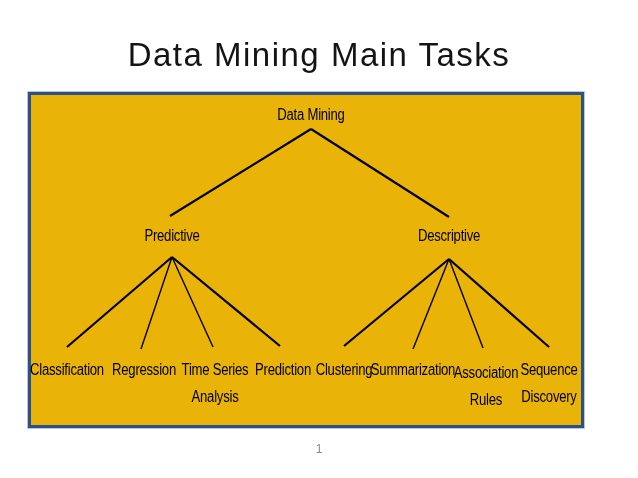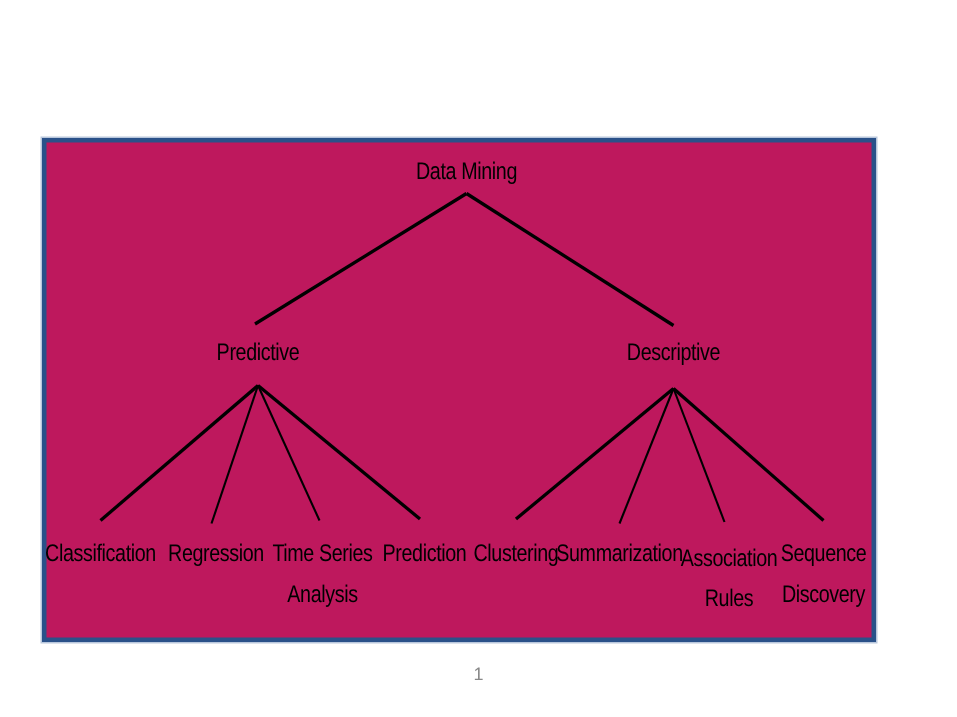--- a/index.html
+++ b/index.html
@@ -24,21 +24,21 @@
     color: #141414;
   }
   .diagram-box {
     position: absolute;
     left: 28px;
     top: 92px;
     width: 550px;
     height: 330px;
     border: 3px solid #2a5189;
     box-shadow: 0 0 0 1px #b9c7dc;
-    background: #be185d;
+    background: #eab308;
   }
   .tree-lines {
     position: absolute;
     left: 0; top: 0;
     width: 550px;
     height: 330px;
   }
   .tree-lines line { stroke: #000000; }
   .ln-thick { stroke-width: 2.2; }
   .ln-thin  { stroke-width: 1.4; }
@@ -72,20 +72,21 @@
     text-align: center;
     font-size: 12px;
     color: #888888;
   }
 </style>
 </head>
 <body>
 
 <div class="slide">
 
+  <h1 class="title">Data Mining Main Tasks</h1>
 
   <div class="diagram-box">
 
     <svg class="tree-lines" viewBox="0 0 550 330" xmlns="http://www.w3.org/2000/svg">
 
       <line class="ln-thick" x1="280" y1="34" x2="139" y2="121"></line>
       <line class="ln-thick" x1="280" y1="34" x2="418" y2="122"></line>
 
       <line class="ln-thick" x1="141" y1="162" x2="36" y2="252"></line>
       <line class="ln-thin" x1="141" y1="162" x2="110" y2="254"></line>

